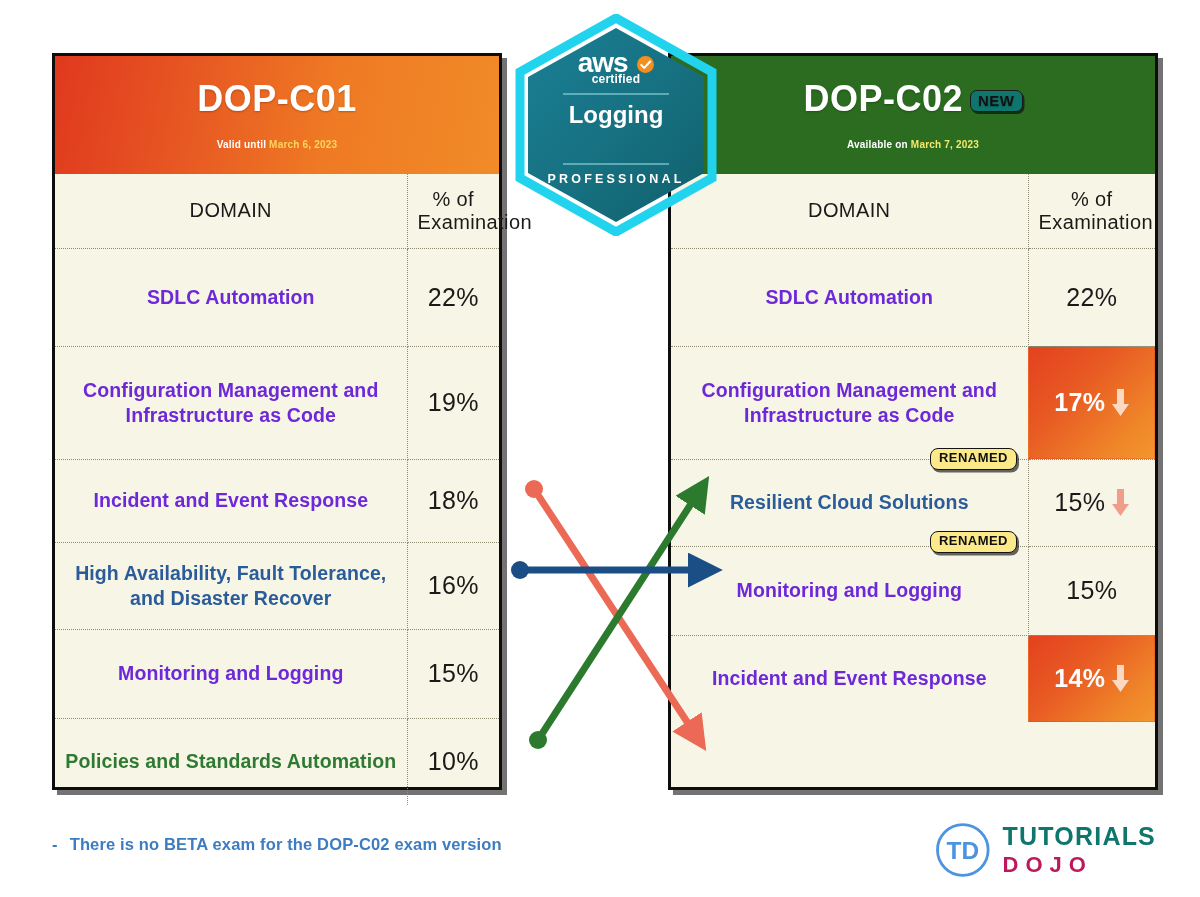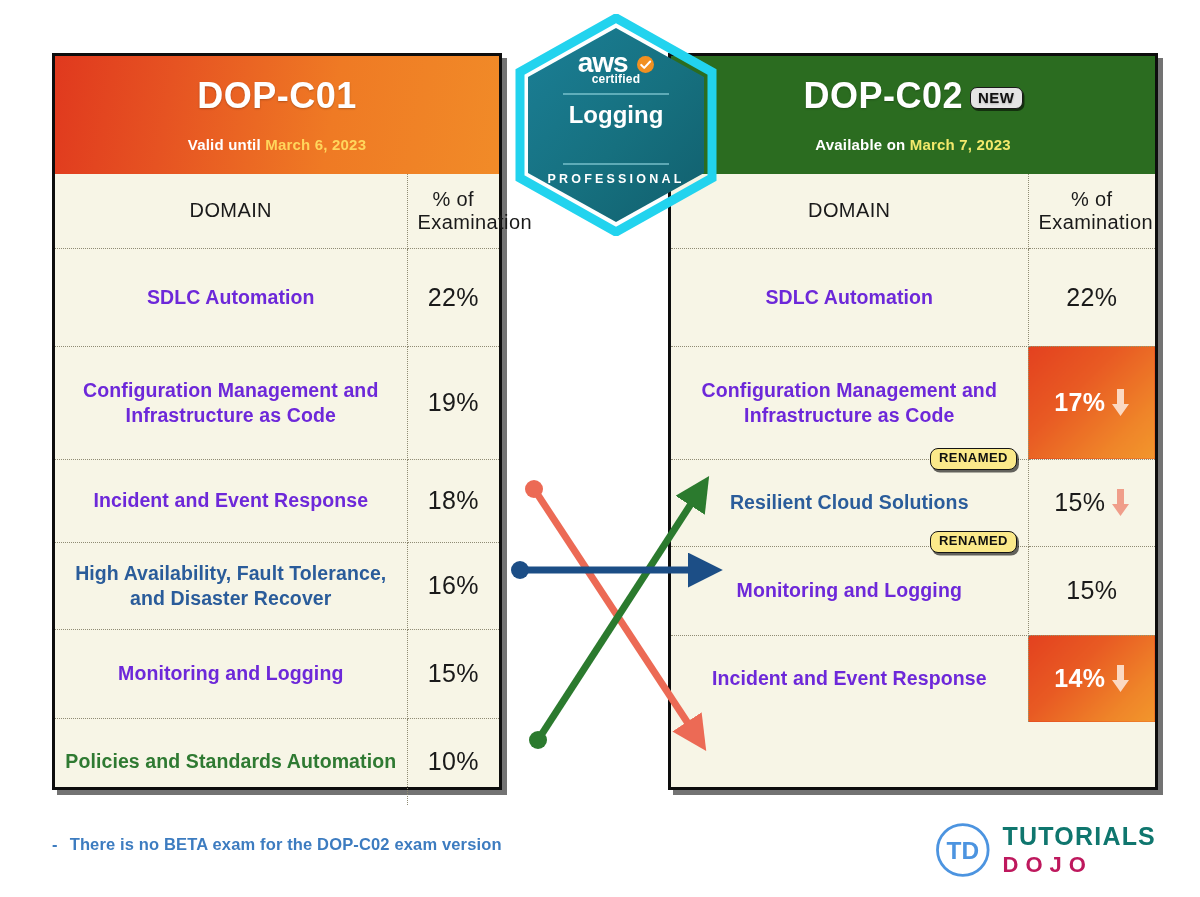--- a/index.html
+++ b/index.html
@@ -35,35 +35,35 @@
   .banner-title{
     color:#ffffff;
     font-size:36px;
     font-weight:bold;
     letter-spacing:.5px;
     line-height:1;
     display:flex;align-items:center;gap:7px;
     text-shadow:0 1px 2px rgba(0,0,0,.25);
   }
   .badge-new{
-    background:#e5e5e5;
+    background:#0f766e;
     color:#111;
     font-size:15px;
     font-weight:bold;
     letter-spacing:.5px;
     padding:2px 7px 3px;
     border-radius:7px;
     border:1.5px solid #1a1a1a;
     box-shadow:1.5px 2px 0 rgba(0,0,0,.55);
     line-height:1;
     position:relative;top:2px;
   }
   .banner-sub{
     margin-top:22px;
-    font-size:15px;
+    font-size:10px;
     font-weight:bold;
     color:#ffffff;
     letter-spacing:.2px;
     text-align:right;
   }
   .banner-sub .hi{ color:#ffd65c; }
   .banner-right .banner-sub .hi{ color:#f3e96b; }
 
   
   .tbl{ width:100%; border-collapse:collapse; table-layout:fixed; }

